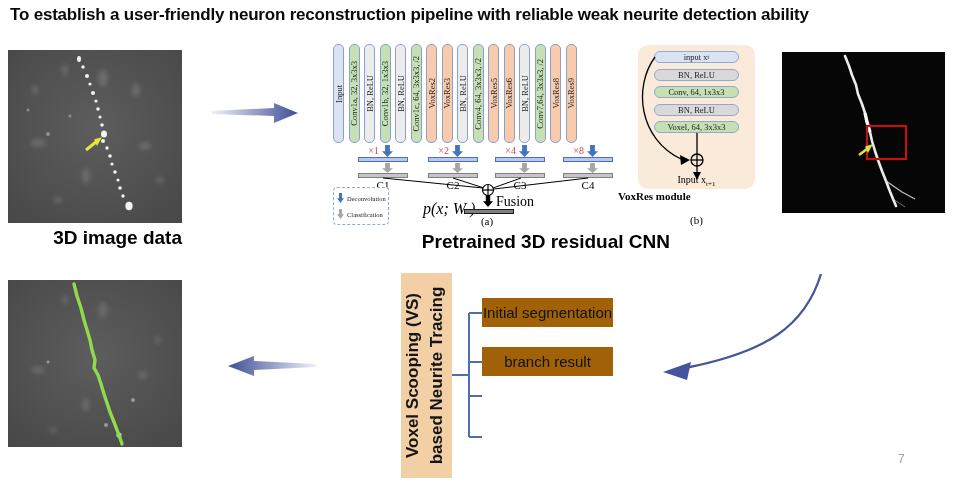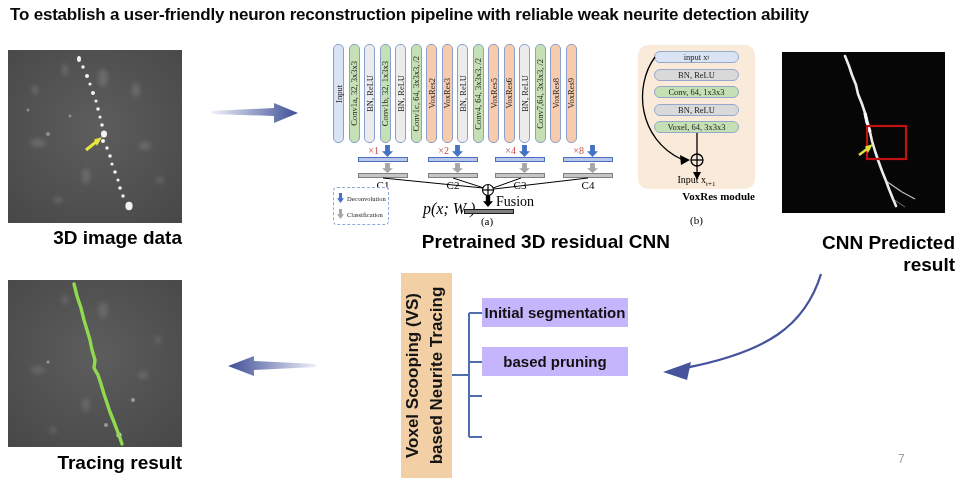--- a/index.html
+++ b/index.html
@@ -58,29 +58,29 @@
   .vr-bar{width:85px;height:12px;box-sizing:border-box;border:1px solid #95a8cc;border-radius:6px;
           display:flex;align-items:center;justify-content:center;
           font-family:"Liberation Serif",serif;font-size:8.5px;color:#1d1d1d;}
   .vr-bar sub{font-size:6px;line-height:0;}
   .vr-bar[data-kind="input"]{background:#dae3f3;}
   .vr-bar[data-kind="conv"]{background:#c5e0b4;}
   .vr-bar[data-kind="bn"]{background:#d9d9d9;}
   .vr-output{position:absolute;left:638px;top:174px;width:117px;text-align:center;
              font-family:"Liberation Serif",serif;font-size:10px;}
   .vr-output sub{font-size:7px;}
-  .vr-caption{position:absolute;left:638px;top:190px;width:117px;text-align:right;
+  .vr-caption{position:absolute;left:618px;top:190px;width:117px;text-align:left;
               font-family:"Liberation Serif",serif;font-weight:700;font-size:11px;}
   
   .vs-box{position:absolute;left:401px;top:273px;width:51px;height:205px;background:#f2cfa4;}
   .vs-rot{position:absolute;left:324px;top:350px;width:205px;height:51px;transform:rotate(-90deg);
           text-align:center;font-weight:700;font-size:17px;line-height:24px;color:#141414;}
   .steps{position:absolute;left:482px;top:298px;width:146px;}
-  .step-box{width:146px;height:29px;background:#c4b5fd;display:flex;align-items:center;justify-content:center;
-            font-weight:700;font-size:15px;color:#111;}
+  .step-box{width:131px;height:29px;background:#a16207;display:flex;align-items:center;justify-content:center;
+            font-weight:400;font-size:15px;color:#111;}
   .step-box:nth-child(2){margin-top:20px;}
   .step-box:nth-child(3){margin-top:6px;}
   .step-box:nth-child(4){margin-top:12px;}
   .page-number{position:absolute;left:898px;top:452px;font-size:12px;color:#9e9e9e;}
 </style>
 </head>
 <body>
 
 <div class="slide">
 
@@ -323,21 +323,20 @@
       <polyline points="83,61 85,70 88,80" fill="none" stroke="#ffffff" stroke-width="3.4" opacity="0.9"></polyline>
       <polyline points="104,129 120,140 133,147" fill="none" stroke="#d9d9d9" stroke-width="1.4" opacity="0.85"></polyline>
       <polyline points="111,147 123,155" fill="none" stroke="#bdbdbd" stroke-width="1" opacity="0.6"></polyline>
       <rect x="85" y="74" width="39" height="33" fill="none" stroke="#c11212" stroke-width="2.2"></rect>
       <g>
         <line x1="77" y1="103" x2="85" y2="97" stroke="#dde23c" stroke-width="2.6"></line>
         <polygon points="83,94.5 91,92 86,101" fill="#dde23c"></polygon>
       </g>
     </svg>
   </div>
-  <div class="caption" style="left:775px;top:232px;width:180px;">CNN Predicted result</div>
 
   <svg class="overlay" style="left:645px;top:268px;" width="180" height="115" viewBox="0 0 180 115">
     <path d="M176,6 C160,58 122,84 40,100" fill="none" stroke="#46549e" stroke-width="2.3"></path>
     <polygon points="18,104 46,94 42,112" fill="#46549e"></polygon>
   </svg>
 
   <div class="img-panel" style="left:8px;top:280px;width:174px;height:167px;">
     <svg width="174" height="167" viewBox="0 0 174 167">
       <rect width="174" height="167" fill="url(#bg3)"></rect>
       <g filter="url(#fblur)" fill="#9a9a9a" opacity="0.28">
@@ -351,21 +350,20 @@
       </g>
       <g fill="#d6d6d6" opacity="0.55" filter="url(#fsoft)">
         <circle cx="40" cy="82" r="1.5"></circle>
           <circle cx="125" cy="120" r="2"></circle>
           <circle cx="98" cy="145" r="2"></circle>
       </g>
       <circle cx="111" cy="155" r="2.6" fill="#e8e8e8" opacity="0.8"></circle>
       <polyline points="66,4 69,16 73,28 76,40 79,50 82,60 84,70 87,80 86,88 90,95 93,104 96,114 99,123 102,132 106,142 109,150 112,158 114,164" fill="none" stroke="#8fdb4d" stroke-width="3.4" stroke-linejoin="round" stroke-linecap="round"></polyline>
     </svg>
   </div>
-  <div class="caption" style="left:8px;top:452px;width:174px;">Tracing result</div>
 
   <svg class="overlay" style="left:224px;top:351px;" width="92" height="30" viewBox="0 0 92 30">
     <defs>
       <linearGradient id="gal" x1="0" y1="0" x2="1" y2="0">
         <stop offset="0" stop-color="#3e4f96"></stop>
           <stop offset="1" stop-color="#eef0f9"></stop>
       </linearGradient>
     </defs>
     <path d="M92,13 L30,10 L30,5 L4,15 L30,25 L30,19 L92,16 Z" fill="url(#gal)"></path>
   </svg>
@@ -383,17 +381,17 @@
       <line x1="29" y1="13" x2="42" y2="13"></line>
       <line x1="29" y1="62" x2="42" y2="62"></line>
       <line x1="29" y1="96" x2="42" y2="96"></line>
       <line x1="29" y1="137" x2="42" y2="137"></line>
     </g>
   </svg>
 
   <div class="steps">
 
   <div class="step-box">Initial segmentation</div>
-      <div class="step-box">based pruning</div>
+      <div class="step-box">branch result</div>
     </div>
 
   <div class="page-number">7</div>
 </div>
 
 </body></html>

